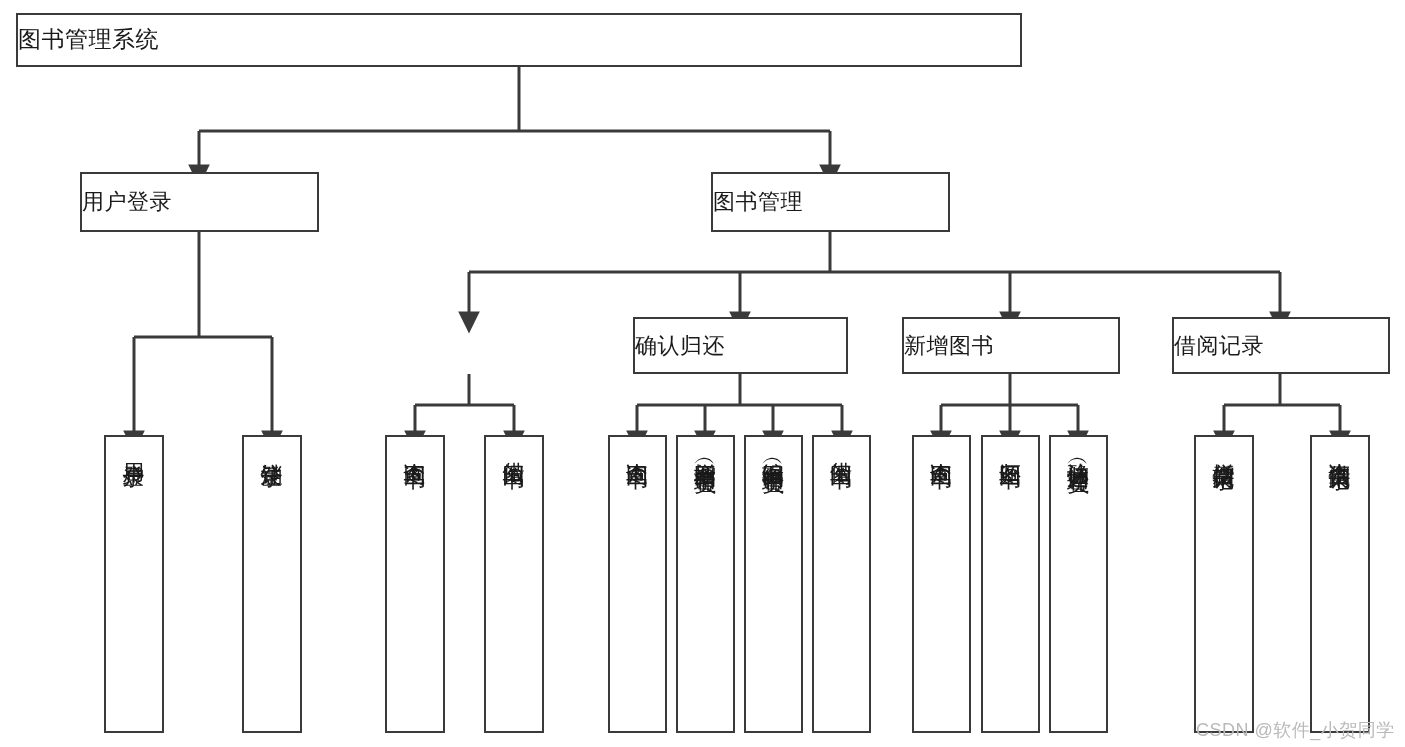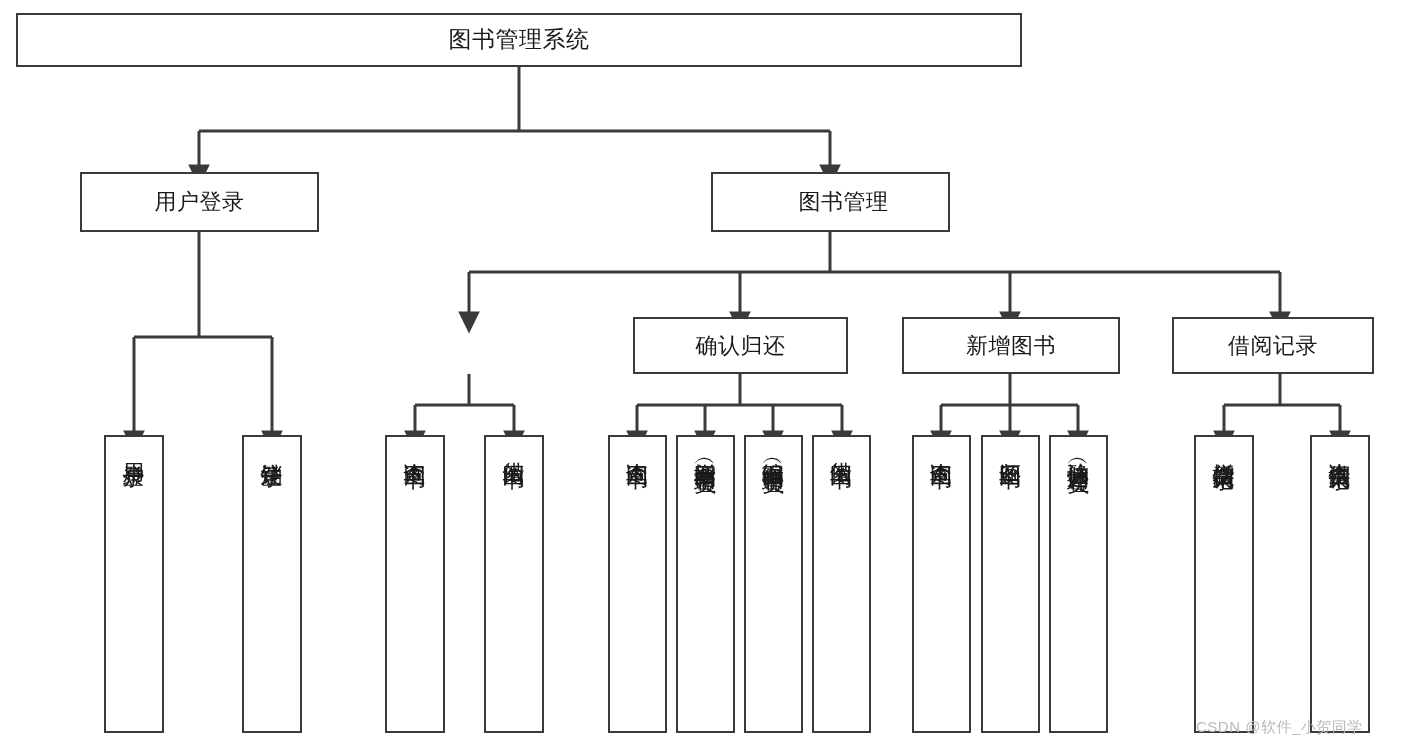--- a/index.html
+++ b/index.html
@@ -26,21 +26,20 @@
     height: 747px;
     pointer-events: none;
   }
   .node {
     position: absolute;
     box-sizing: border-box;
     border: 2.5px solid #3a3a3a;
     background: #ffffff;
     display: flex;
     align-items: center;
-    justify-content: center;
     color: #1a1a1a;
   }
   .node-label {
     display: block;
     text-align: center;
     line-height: 1.18;
     color: #1a1a1a;
     white-space: pre-line;
   }
   
@@ -60,21 +59,21 @@
   .node.vert .node-label {
     writing-mode: vertical-rl;
     text-orientation: upright;
     font-size: 22px;
     line-height: 1.05;
     letter-spacing: 1.5px;
     max-height: 270px;
   }
   .watermark {
     position: absolute;
-    font-size: 15px;
+    font-size: 18px;
     color: #b9b9b9;
     white-space: nowrap;
     letter-spacing: 0.5px;
     user-select: none;
   }
 </style>
 </head>
 <body>
 
 <div id="diagram-canvas">
@@ -132,34 +131,34 @@
   </svg>
 
   <div class="node horiz root" style="left:16px; top:13px; width:1006px; height:54px;">
     <span class="node-label">图书管理系统</span>
   </div>
 
   <div class="node horiz" style="left:80px; top:172px; width:239px; height:60px;">
     <span class="node-label">用户登录</span>
   </div>
 
-  <div class="node horiz" style="left:711px; top:172px; width:239px; height:60px;padding-left:26px;">
+  <div class="node horiz" style="left:711px; top:172px; width:239px; height:60px;">
     <span class="node-label">图书管理</span>
   </div>
 
 
   <div class="node horiz" style="left:633px; top:317px; width:215px; height:57px;">
     <span class="node-label">确认归还</span>
   </div>
 
   <div class="node horiz" style="left:902px; top:317px; width:218px; height:57px;">
     <span class="node-label">新增图书</span>
   </div>
 
-  <div class="node horiz" style="left:1172px; top:317px; width:202px; height:57px;">
+  <div class="node horiz" style="left:1172px; top:317px; width:218px; height:57px;">
     <span class="node-label">借阅记录</span>
   </div>
 
   <div class="node vert" style="left:104px; top:435px; width:60px; height:298px;">
     <span class="node-label">用户登录</span>
   </div>
 
   <div class="node vert" style="left:242px; top:435px; width:60px; height:298px;">
     <span class="node-label">注销登录</span>
   </div>

